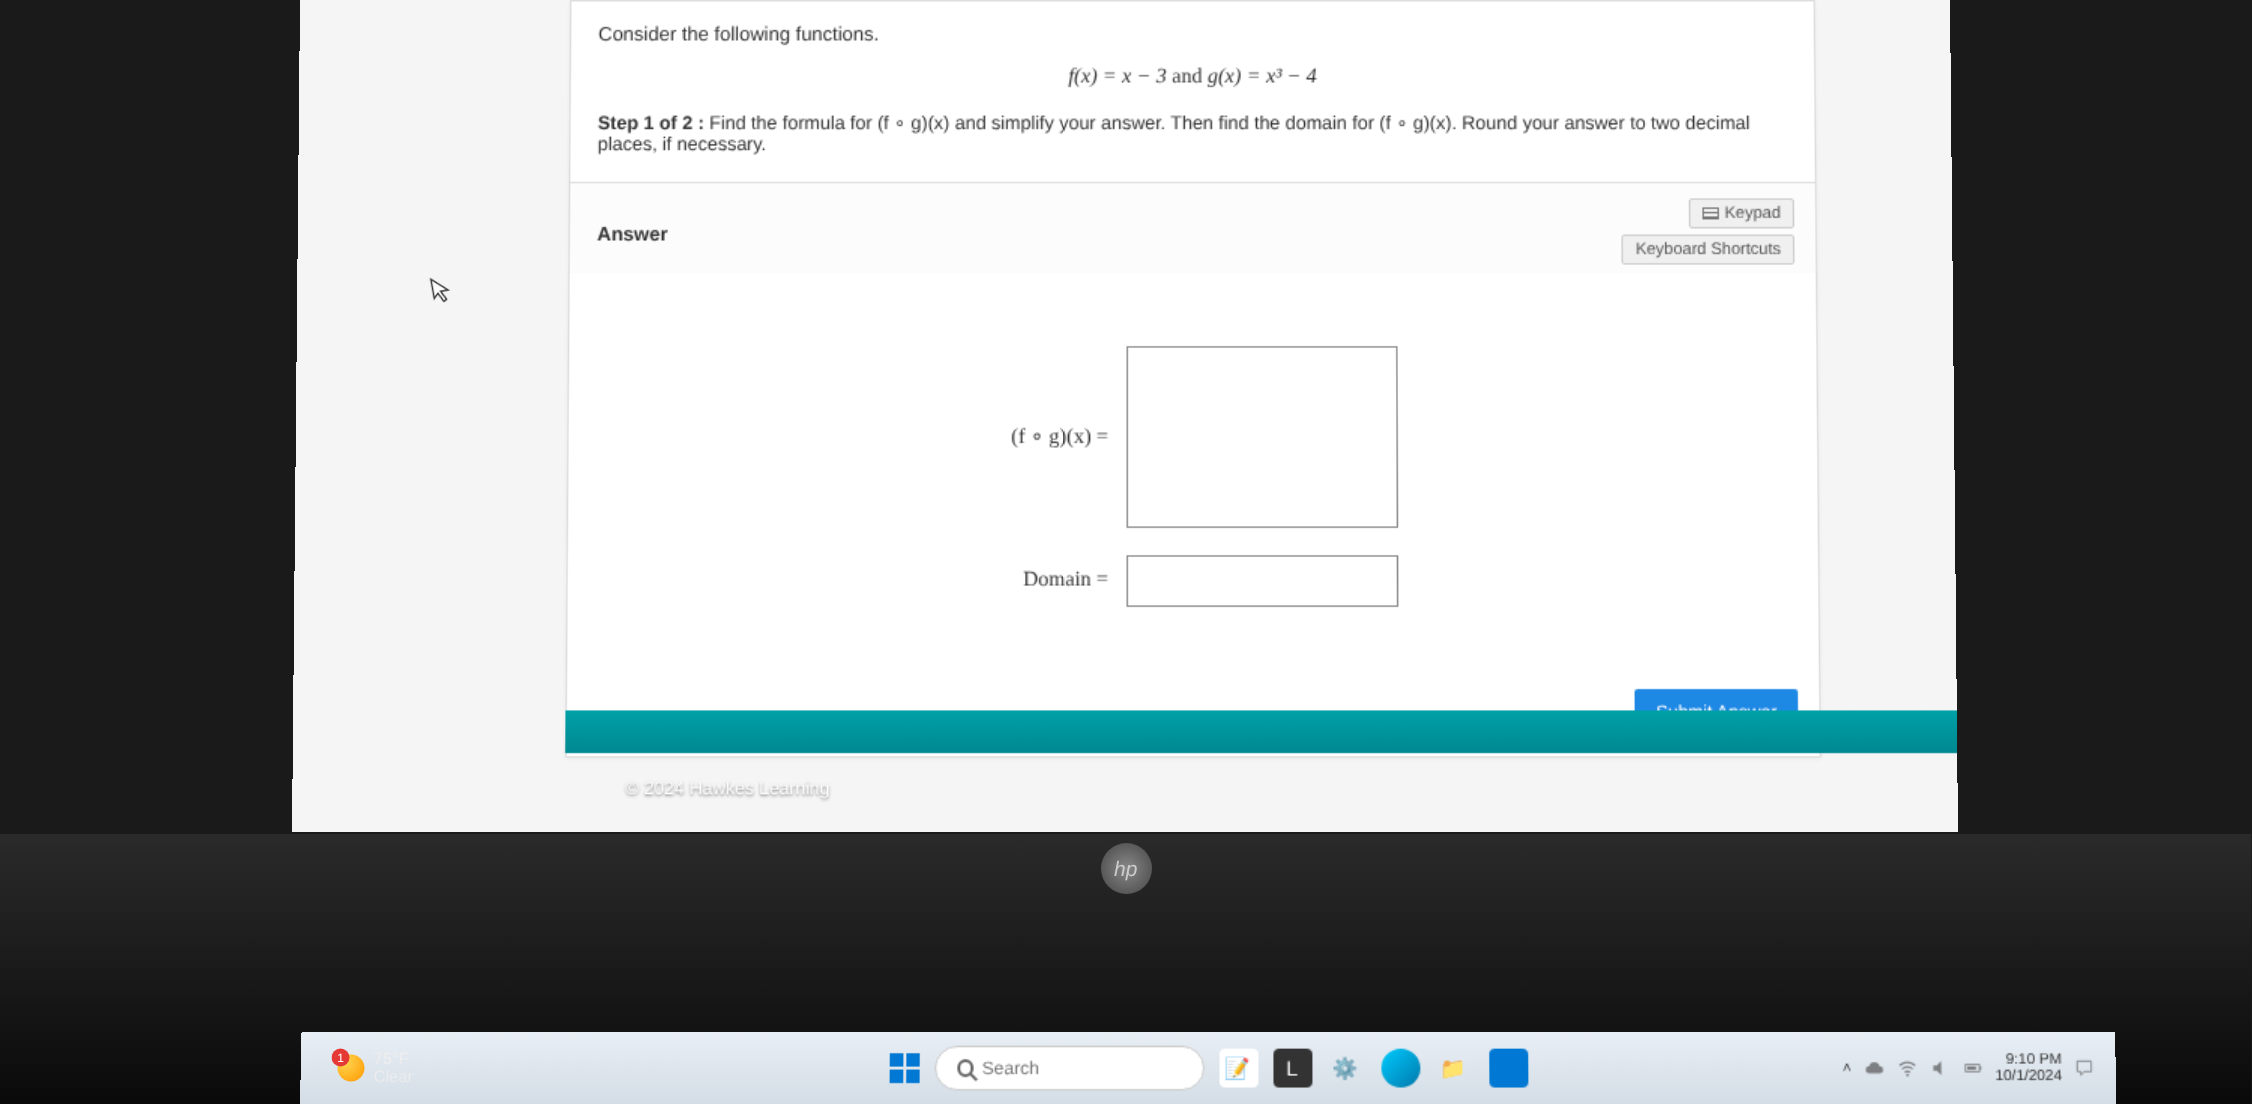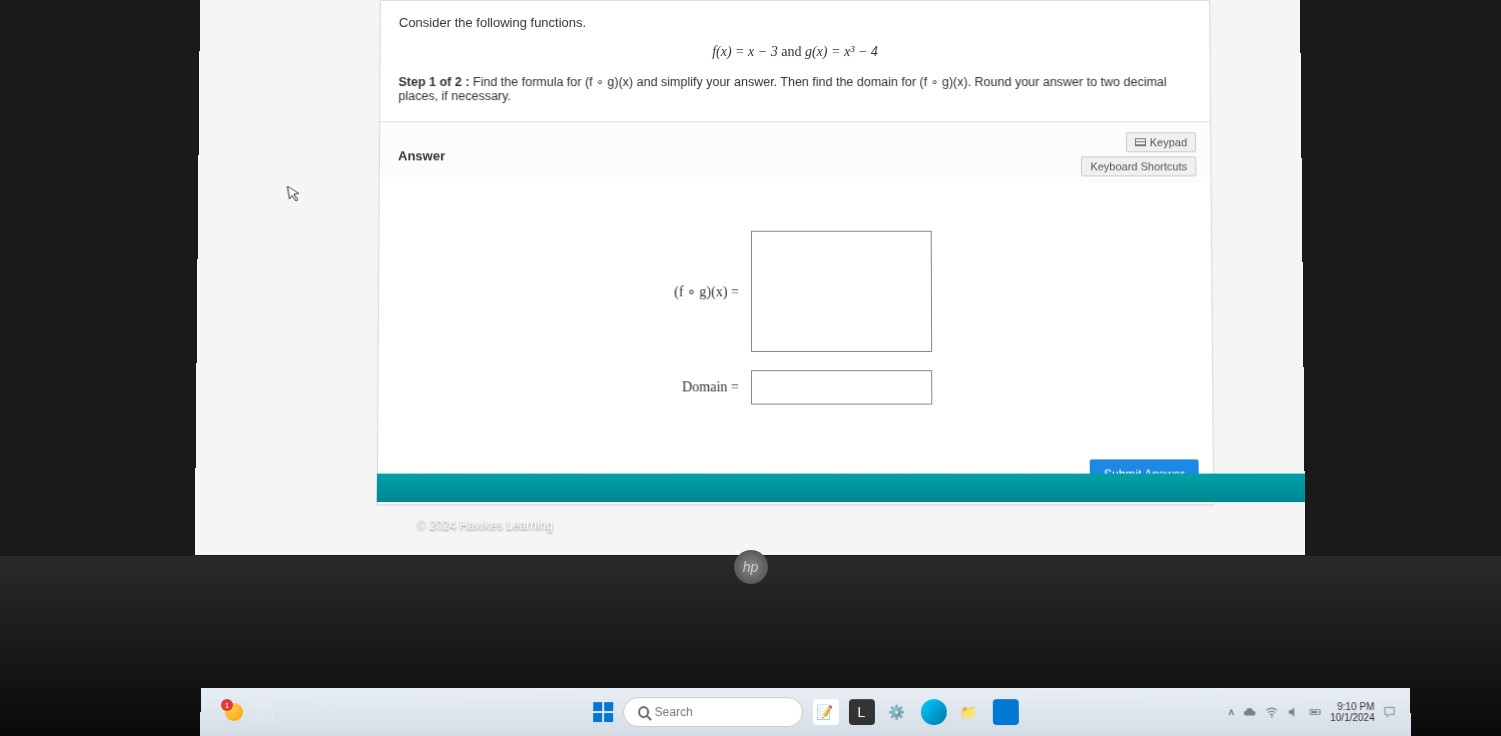--- a/index.html
+++ b/index.html
@@ -251,21 +251,21 @@
     .laptop-body {
       position: absolute;
       left: 0; right: 0; bottom: 0;
       height: 180px;
       background: linear-gradient(#2a2a2a, #0a0a0a);
       z-index: -1;
     }
     .hp-logo {
       position: absolute;
       left: 50%;
-      bottom: 152px;
+      bottom: 140px;
       transform: translateX(-50%);
       width: 34px; height: 34px;
       border-radius: 50%;
       background: radial-gradient(circle, #888, #444);
       color: #ccc;
       font-style: italic;
       font-size: 14px;
       display: flex;
       align-items: center;
       justify-content: center;

